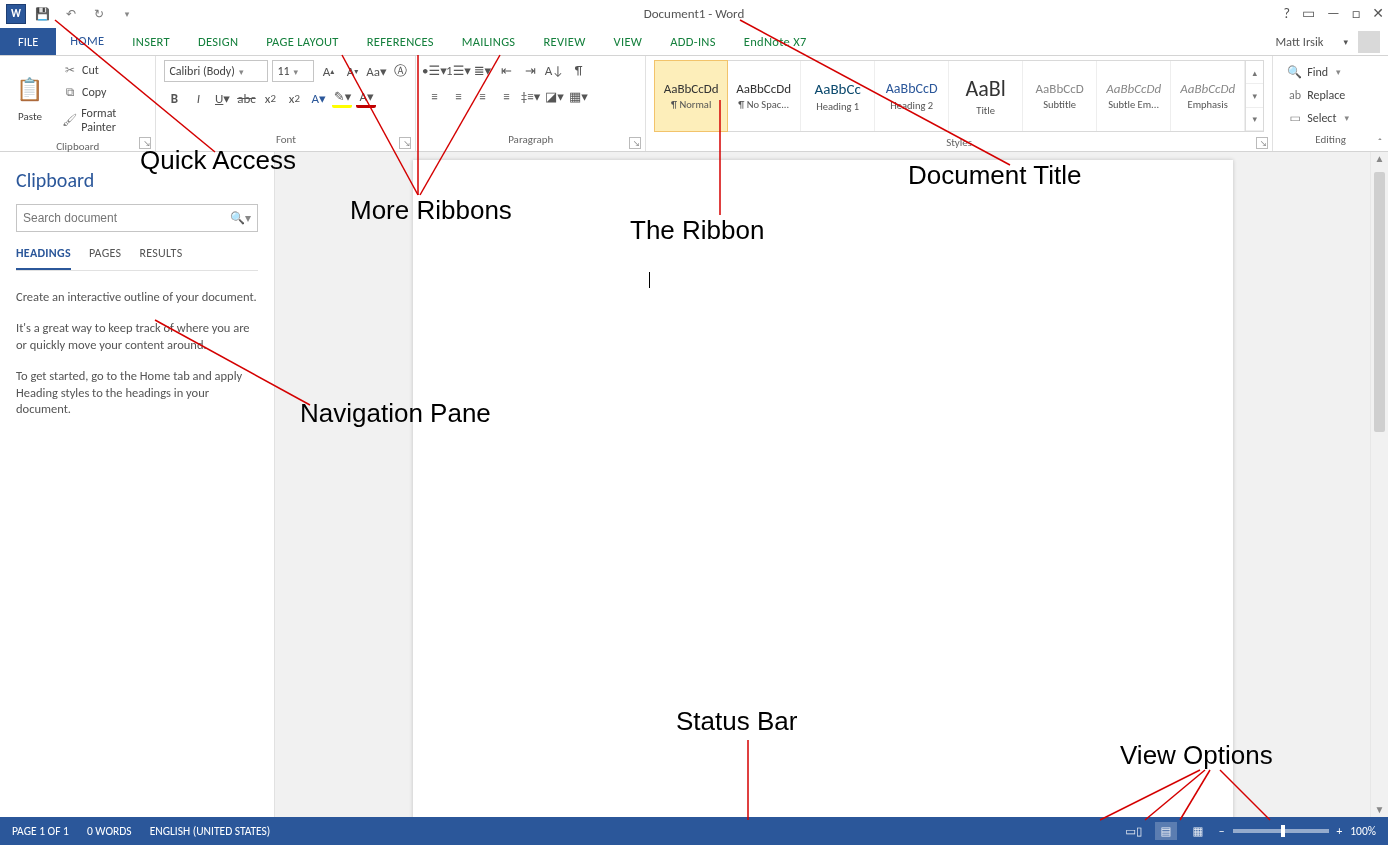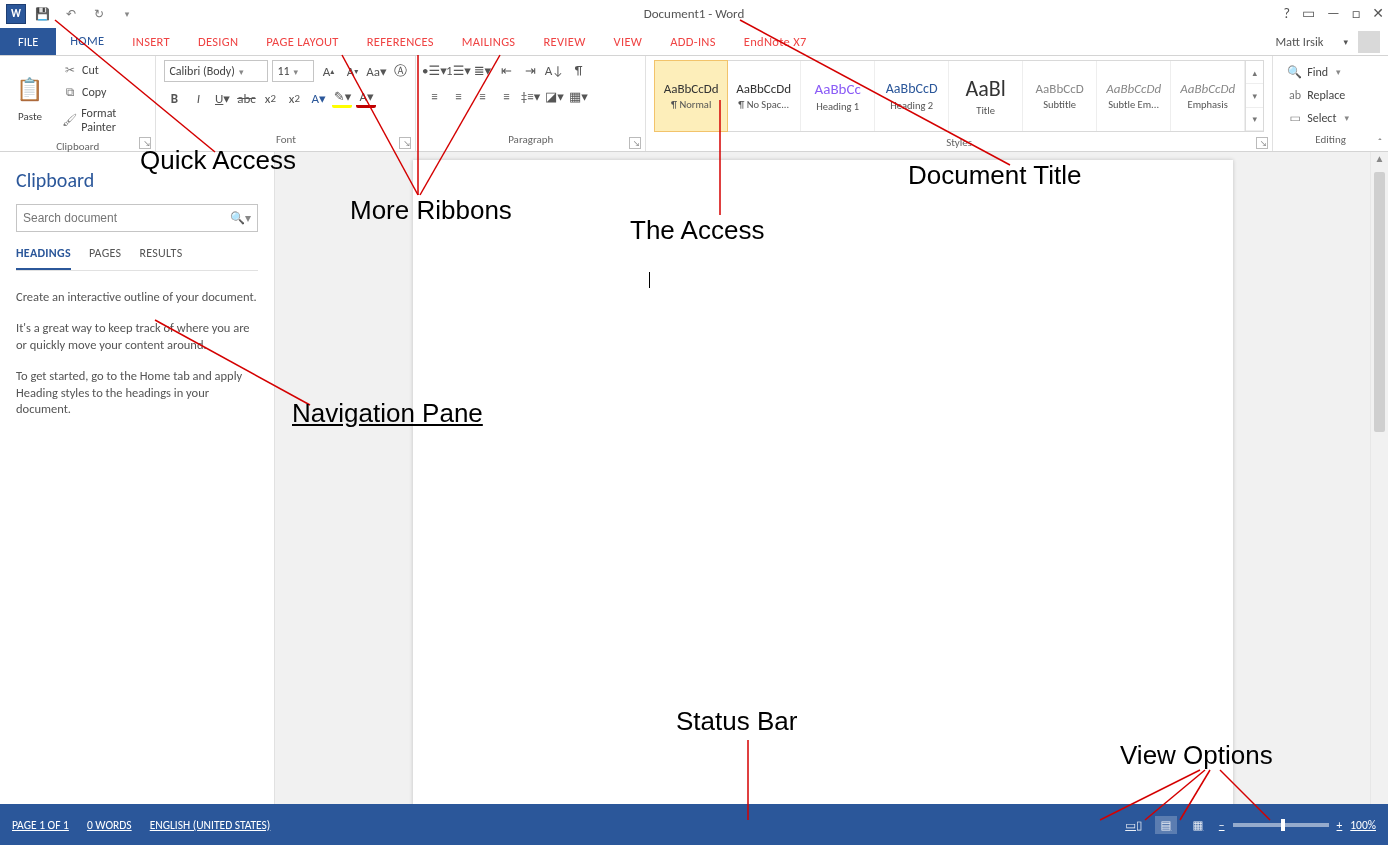--- a/index.html
+++ b/index.html
@@ -10,21 +10,21 @@
 .qat { display: flex; align-items: center; gap: 6px; padding-left: 6px; }
 .qat .wicon { width: 20px; height: 20px; background: #2b579a; color: #fff; display: flex; align-items: center; justify-content: center; font-weight: bold; font-size: 11px; border:1px solid #1e3e72; }
 .qat .btn { width: 22px; height: 22px; display: flex; align-items: center; justify-content: center; color: #666; cursor: pointer; }
 .doc-title { position: absolute; left: 50%; transform: translateX(-50%); font-size: 13px; color: #555; }
 .win-ctrl { position: absolute; right: 4px; display: flex; gap: 12px; color: #555; font-size: 14px; align-items:center; }
 .win-ctrl span { cursor: pointer; }
 
 
 .tabstrip { height: 28px; display: flex; align-items: stretch; border-bottom: 1px solid #d4d4d4; font-size: 12.5px; }
 .tabstrip .filetab { background: #2b579a; color: #fff; padding: 0 18px; display: flex; align-items: center; cursor: pointer; }
-.tabstrip .tab { padding: 0 14px; display: flex; align-items: center; color: #ef4444; cursor: pointer; letter-spacing:0.3px; }
+.tabstrip .tab { padding: 0 14px; display: flex; align-items: center; color: #15803d; cursor: pointer; letter-spacing:0.3px; }
 .tabstrip .tab.active { color: #2b579a; border-bottom: 2px solid #fff; position:relative; }
 .tabstrip .tab.active::after{content:"";position:absolute;left:0;right:0;bottom:-1px;height:1px;background:#fff;}
 .tab-right { margin-left: auto; display: flex; align-items: center; gap: 10px; padding-right: 8px; color:#555;}
 .tab-right .user { display:flex; align-items:center; gap:20px; cursor:pointer;}
 .tab-right .avatar { width:22px; height:22px; background:#d9d9d9; }
 
 
 .ribbon { height: 96px; border-bottom: 1px solid #d4d4d4; display: flex; background:#fff; }
 .group { border-right: 1px solid #e1e1e1; display: flex; flex-direction: column; position:relative; }
 .group .body { flex: 1; display: flex; align-items: center; padding: 4px 8px; gap: 6px; }
@@ -70,21 +70,21 @@
 .docarea { flex:1; position:relative; overflow:hidden; background:#f1f1f1;}
 .page { position:absolute; left:138px; top:8px; width:820px; height:1060px; background:#fff; box-shadow:0 0 4px rgba(0,0,0,0.2);}
 .cursor { position:absolute; left:236px; top:112px; width:1px; height:16px; background:#000;}
 
 .vscroll { position:absolute; right:0; top:0; width:18px; bottom:0; background:#f1f1f1; border-left:1px solid #e7e7e7;}
 .vscroll .thumb{ position:absolute; left:3px; right:3px; top:20px; height:260px; background:#cfcfcf; border-radius:2px;}
 .vscroll .arr{ position:absolute; left:0; right:0; height:18px; text-align:center; color:#888; font-size:10px; cursor:pointer;}
 .vscroll .arr.up{top:0;} .vscroll .arr.dn{bottom:0;}
 
 
-.status { position:absolute; left:0; right:0; bottom:0; height:41px; background:#2b579a; color:#fff; display:flex; align-items:center; font-size:11.5px; padding:0 12px; gap:18px;text-decoration:underline;}
+.status { position:absolute; left:0; right:0; bottom:0; height:28px; background:#2b579a; color:#fff; display:flex; align-items:center; font-size:11.5px; padding:0 12px; gap:18px;}
 .status .right { margin-left:auto; display:flex; align-items:center; gap:10px;}
 .viewbtn { width:22px; height:18px; display:flex; align-items:center; justify-content:center; cursor:pointer; opacity:0.9;}
 .viewbtn.active{ background:rgba(255,255,255,0.25);}
 .zoom { display:flex; align-items:center; gap:8px;}
 .zslider { width:96px; height:4px; background:rgba(255,255,255,0.5); position:relative;}
 .zslider .zh{ position:absolute; left:48px; top:-4px; width:4px; height:12px; background:#fff;}
 
 
 .annot { position:absolute; font-family: Arial, sans-serif; font-size:26px; color:#000; pointer-events:none;}
 svg.lines{ position:absolute; top:0; left:0; pointer-events:none;}
@@ -236,21 +236,21 @@
       <div class="gallery" id="gallery">
           <div class="gitem sel">
             <div class="gprev" style="color: rgb(51, 51, 51);">AaBbCcDd</div>
             <div class="gname">¶ Normal</div>
           </div>
           <div class="gitem">
             <div class="gprev" style="color: rgb(51, 51, 51);">AaBbCcDd</div>
             <div class="gname">¶ No Spac...</div>
           </div>
           <div class="gitem">
-            <div class="gprev" style="color: #8b5cf6; font-size: 15px;">AaBbCc</div>
+            <div class="gprev" style="color: #0c4a6e; font-size: 15px;">AaBbCc</div>
             <div class="gname">Heading 1</div>
           </div>
           <div class="gitem">
             <div class="gprev" style="color: rgb(43, 87, 154); font-size: 14px;">AaBbCcD</div>
             <div class="gname">Heading 2</div>
           </div>
           <div class="gitem">
             <div class="gprev" style="color: rgb(51, 51, 51); font-size: 22px;">AaBl</div>
             <div class="gname">Title</div>
           </div>
@@ -367,17 +367,17 @@
     <line x1="155" y1="320" x2="310" y2="405"></line>
     <line x1="748" y1="740" x2="748" y2="820"></line>
     <line x1="1100" y1="820" x2="1200" y2="770"></line>
     <line x1="1145" y1="820" x2="1205" y2="770"></line>
     <line x1="1180" y1="820" x2="1210" y2="770"></line>
     <line x1="1270" y1="820" x2="1220" y2="770"></line>
   </g>
 </svg>
 <div class="annot" style="left:140px; top:145px;">Quick Access</div>
 <div class="annot" style="left:350px; top:195px;">More Ribbons</div>
-<div class="annot" style="left:630px; top:215px;">The Access</div>
+<div class="annot" style="left:630px; top:215px;">The Ribbon</div>
 <div class="annot" style="left:908px; top:160px;">Document Title</div>
-<div class="annot" style="left:292px; top:398px;text-decoration:underline;">Navigation Pane</div>
+<div class="annot" style="left:300px; top:398px;">Navigation Pane</div>
 <div class="annot" style="left:676px; top:706px;">Status Bar</div>
 <div class="annot" style="left:1120px; top:740px;">View Options</div>
 
 </body></html>

